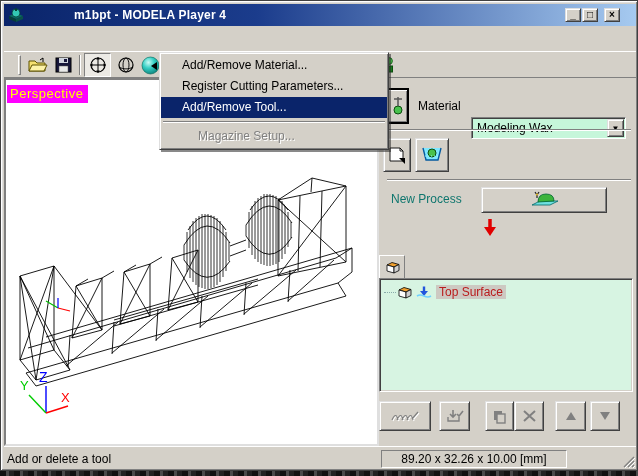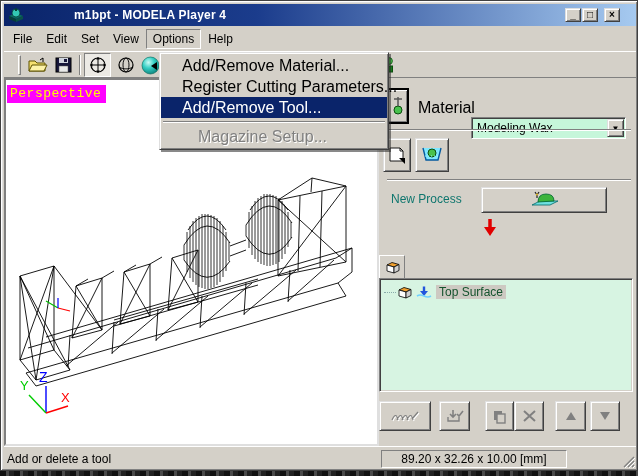--- a/index.html
+++ b/index.html
@@ -43,53 +43,53 @@
     border:1px solid; border-color:#fff #808080 #808080 #fff; }
   .tb-btn { position:absolute; top:1px; width:25px; height:24px; display:flex;
     align-items:center; justify-content:center; }
   .tb-sep { position:absolute; top:3px; width:2px; height:20px;
     border-left:1px solid #808080; border-right:1px solid #fff; }
 
   
   #viewport { position:absolute; left:3px; top:77px; width:375px; height:368px;
     background:#fff; border:2px solid; border-color:#808080 #dfdfdf #dfdfdf #808080; }
   #perspective-label { position:absolute; left:1px; top:5px; background:#ff00ff; color:#ffff00;
-    font-size:13px; padding:1px 5px 2px 3px; letter-spacing:0.5px;font-family:Liberation Mono, monospace; }
+    font-size:13px; padding:1px 5px 2px 3px; letter-spacing:0.5px; }
   #model-svg { position:absolute; left:0; top:0; }
 
   
   #rightpanel { position:absolute; left:378px; top:77px; width:257px; height:368px; background:#d4d0c8; }
   .hsep { position:absolute; left:8px; width:244px; height:2px;
     border-top:1px solid #808080; border-bottom:1px solid #fff; }
   #default-btn { position:absolute; left:4px; top:10px; width:26px; height:36px;
     border:2px solid #000; background:#d4d0c8;
     box-shadow: inset 1px 1px 0 #fff, inset -1px -1px 0 #808080;
     display:flex; align-items:center; justify-content:center; }
-  #material-label { position:absolute; left:39px; top:21px; font-size:16px; color:#000; }
+  #material-label { position:absolute; left:39px; top:21px; font-size:12px; color:#000; }
   #material-combo { position:absolute; left:92px; top:18px; width:155px; height:22px;
     background:#c6f6da; border:1px solid; border-color:#808080 #fff #fff #808080;
     box-shadow: inset 1px 1px 0 #404040; margin-top: 21px; }
   #material-combo .combo-text { position:absolute; left:5px; top:3px; font-size:12px; color:#000; }
   #material-combo .combo-btn { position:absolute; right:1px; top:1px; width:17px; height:18px;
     display:flex; align-items:center; justify-content:center; font-size:8px; color:#000; }
   .iconbtn { position:absolute; display:flex; align-items:center; justify-content:center; }
   #btn-model-setup { left:4px; top:60px; width:28px; height:34px; }
   #btn-material-cup { left:36px; top:60px; width:34px; height:34px; }
   #newprocess-label { position:absolute; left:12px; top:114px; font-size:12px; color:#0f766e; }
   #newprocess-btn { left:102px; top:109px; width:126px; height:26px; }
   #red-arrow { position:absolute; left:103px; top:140px; }
   #process-tab { position:absolute; left:0px; top:177px; width:26px; height:24px;
     background:#d4d0c8; border:1px solid; border-color:#fff #808080 #d4d0c8 #fff;
     border-bottom:none; display:flex; align-items:center; justify-content:center; }
   #tree-panel { position:absolute; left:0px; top:200px; width:254px; height:114px;
     background:#d7f4e2; border:1px solid; border-color:#808080 #fff #fff #808080;
     box-shadow: inset 1px 1px 0 #404040, inset -1px -1px 0 #d4d0c8; }
   .tree-row { position:absolute; left:4px; top:5px; height:16px; display:flex; align-items:center; }
   .tree-dots { width:12px; height:1px; border-top:1px dotted #8aa; margin-right:1px; }
-  .tree-label { font-size:12px; color:#14532d; background:#cdc9c2; padding:0 3px; margin-left:4px; }
+  .tree-label { font-size:12px; color:#b91c1c; background:#cdc9c2; padding:0 3px; margin-left:4px; }
   .panel-btnrow-btn { position:absolute; top:323px; height:30px; display:flex; align-items:center; justify-content:center; }
   #pb-preview { left:0px;  width:52px; }
   #pb-cut     { left:60px; width:31px; }
   #pb-copy    { left:106px; width:29px; }
   #pb-delete  { left:135px; width:30px; }
   #pb-up      { left:176px; width:31px; }
   #pb-down    { left:211px; width:30px; }
 
   
   #statusbar { position:absolute; left:3px; top:445px; width:632px; height:23px;
@@ -97,21 +97,21 @@
   #status-msg { position:absolute; left:3px; top:5px; font-size:12px; color:#000; }
   #status-dims { position:absolute; left:377px; top:3px; width:186px; height:18px;
     border:1px solid; border-color:#808080 #fff #fff #808080;
     font-size:12px; color:#000; text-align:center; line-height:16px; }
   #resize-grip { position:absolute; right:1px; top:8px; width:13px; height:13px; }
 
   
   #options-menu { position:absolute; left:158px; top:51px; width:230px; z-index:50;
     background:#d4d0c8; border:1px solid; border-color:#dfdfdf #404040 #404040 #dfdfdf;
     box-shadow: inset 1px 1px 0 #fff, inset -1px -1px 0 #808080, 2px 2px 0 rgba(40,40,40,0.55);
-    padding:2px 1px; font-size:16px; }
+    padding:2px 1px; font-size:12px; }
   .menu-item { height:21px; line-height:21px; padding-left:21px; color:#000; white-space:nowrap; }
   .menu-item.hl { background:#0a246a; color:#fff; }
   .menu-item.disabled { color:#808080; text-shadow:1px 1px 0 #fff;margin-left:16px; }
   .menu-sep { height:2px; margin:3px 2px; border-top:1px solid #808080; border-bottom:1px solid #fff; }
 
   #stray-arrow { position:absolute; left:150px; top:61px; width:0; height:0; z-index:2;
     border-top:4px solid transparent; border-bottom:4px solid transparent; border-right:6px solid #000; }
 </style>
 </head>
 <body>
@@ -125,28 +125,20 @@
       <polygon points="16,9 9,12 9,15 16,12" fill="#0a5349"></polygon>
       <circle cx="9" cy="6" r="4" fill="#32c8b4" stroke="#063f38" stroke-width="0.8"></circle>
       <rect x="8" y="1" width="2" height="3" fill="#063f38"></rect>
     </svg>
     <span class="title-text">m1bpt - MODELA Player 4</span>
     <div class="winbtn raised" id="btn-min">_</div>
     <div class="winbtn raised" id="btn-max">□</div>
     <div class="winbtn raised" id="btn-close">×</div>
   </div>
 
-  <div id="menubar">
-    <span class="menubar-item">File</span>
-    <span class="menubar-item">Edit</span>
-    <span class="menubar-item">Set</span>
-    <span class="menubar-item">View</span>
-    <span class="menubar-item open">Options</span>
-    <span class="menubar-item">Help</span>
-  </div>
 
   <div id="toolbar">
     <div class="tb-grip"></div>
     <div class="tb-btn" style="left:21px;">
       <svg width="20" height="16" viewBox="0 0 20 16">
         <polygon points="1,4 7,4 9,6 17,6 17,14 1,14" fill="#f5e070" stroke="#5f5200" stroke-width="1"></polygon>
         <polygon points="4,8 19,8 16,14 1,14" fill="#fdf3a8" stroke="#5f5200" stroke-width="1"></polygon>
         <path d="M12,3 L15,1 L15,5" fill="none" stroke="#000" stroke-width="1"></path>
       </svg>
     </div>

